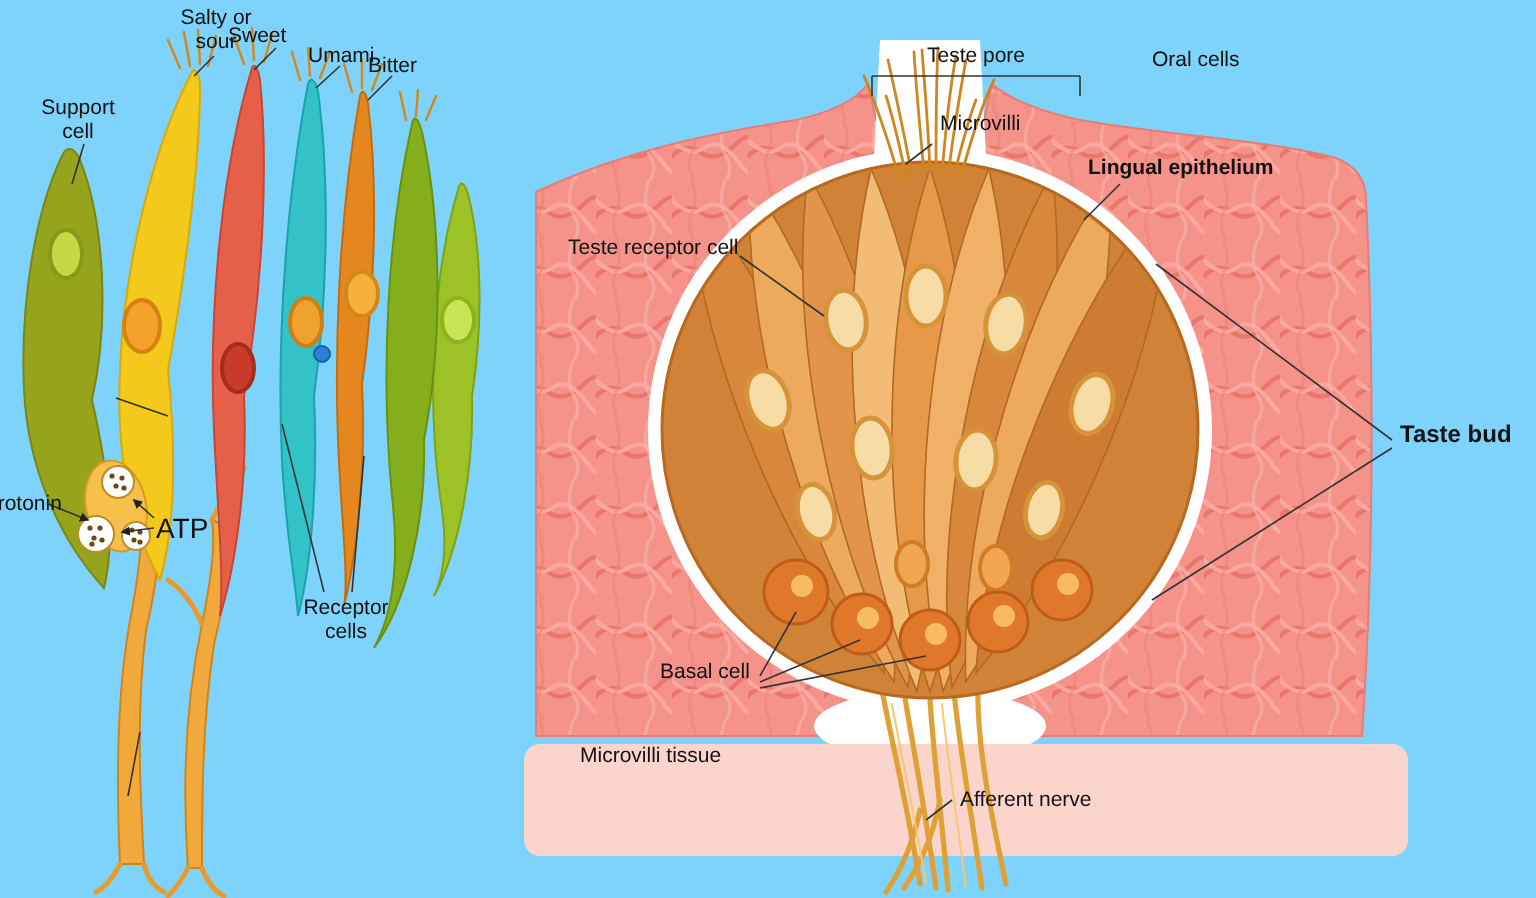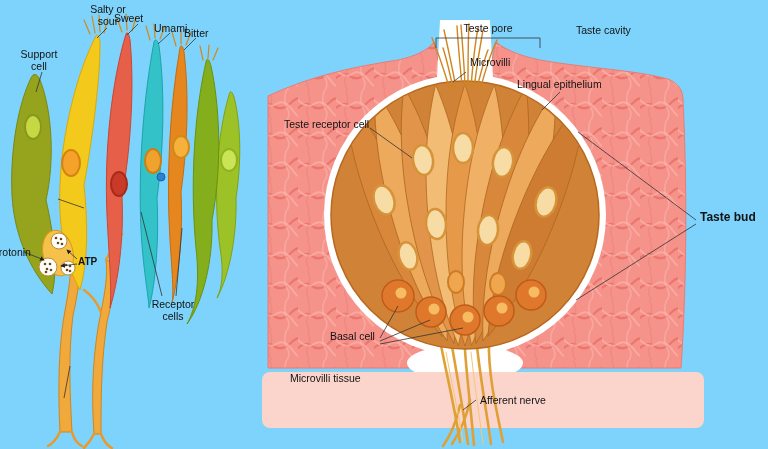--- a/index.html
+++ b/index.html
@@ -2,21 +2,21 @@
 <html><head>
 <meta charset="utf-8">
 <style>
   html,body{margin:0;padding:0;background:#fff;}
   #figure{position:relative;width:768px;height:449px;background:#7dd3fc;overflow:hidden;
           font-family:"Liberation Sans",sans-serif;}
   svg{position:absolute;top:0;left:0;}
   .lbl{position:absolute;font-size:10.5px;line-height:1.18;color:#121212;white-space:nowrap;z-index:5;}
   .lbl.wrap{white-space:normal;text-align:center;}
   .lbl.big{font-size:12px;font-weight:700;}
-  .lbl.bold{font-weight:bold;font-size:10px;}
+  .lbl.bold{font-weight:normal;font-size:14px;}
 </style>
 </head>
 <body>
 
 <div id="figure">
 
   <svg width="260" height="449" viewBox="0 0 260 449">
     <defs>
       <marker id="ah" markerWidth="7" markerHeight="7" refX="5" refY="3" orient="auto">
         <path d="M0,0L6,3L0,6Z" fill="#222"></path>
@@ -244,22 +244,22 @@
   <div class="lbl wrap" style="left:86px;top:3px;width:44px;">Salty or sour</div>
   <div class="lbl" style="left:114px;top:12px;">Sweet</div>
   <div class="lbl" style="left:154px;top:22px;text-align:right;">Umami</div>
   <div class="lbl" style="left:184px;top:27px;">Bitter</div>
   <div class="lbl wrap" style="left:16px;top:48px;width:46px;">Support cell</div>
   <div class="lbl" style="left:-14px;top:246px;">Serotonin</div>
   <div class="lbl bold" style="left:78px;top:256px;">ATP</div>
   <div class="lbl wrap" style="left:146px;top:298px;width:54px;">Receptor cells</div>
 
   <div class="lbl wrap" style="left:453px;top:22px;width:70px;">Teste pore</div>
-  <div class="lbl" style="left:576px;top:24px;">Taste cavity</div>
+  <div class="lbl" style="left:576px;top:24px;">Oral cells</div>
   <div class="lbl" style="left:470px;top:56px;">Microvilli</div>
-  <div class="lbl" style="left:517px;top:78px;">Lingual epithelium</div>
+  <div class="lbl" style="left:544px;top:78px;font-weight:bold;">Lingual epithelium</div>
   <div class="lbl" style="left:284px;top:118px;">Teste receptor cell</div>
   <div class="lbl big" style="left:700px;top:210px;">Taste bud</div>
   <div class="lbl" style="left:330px;top:330px;">Basal cell</div>
   <div class="lbl" style="left:290px;top:372px;">Microvilli tissue</div>
   <div class="lbl" style="left:480px;top:394px;">Afferent nerve</div>
 
 </div>
 
 </body></html>

